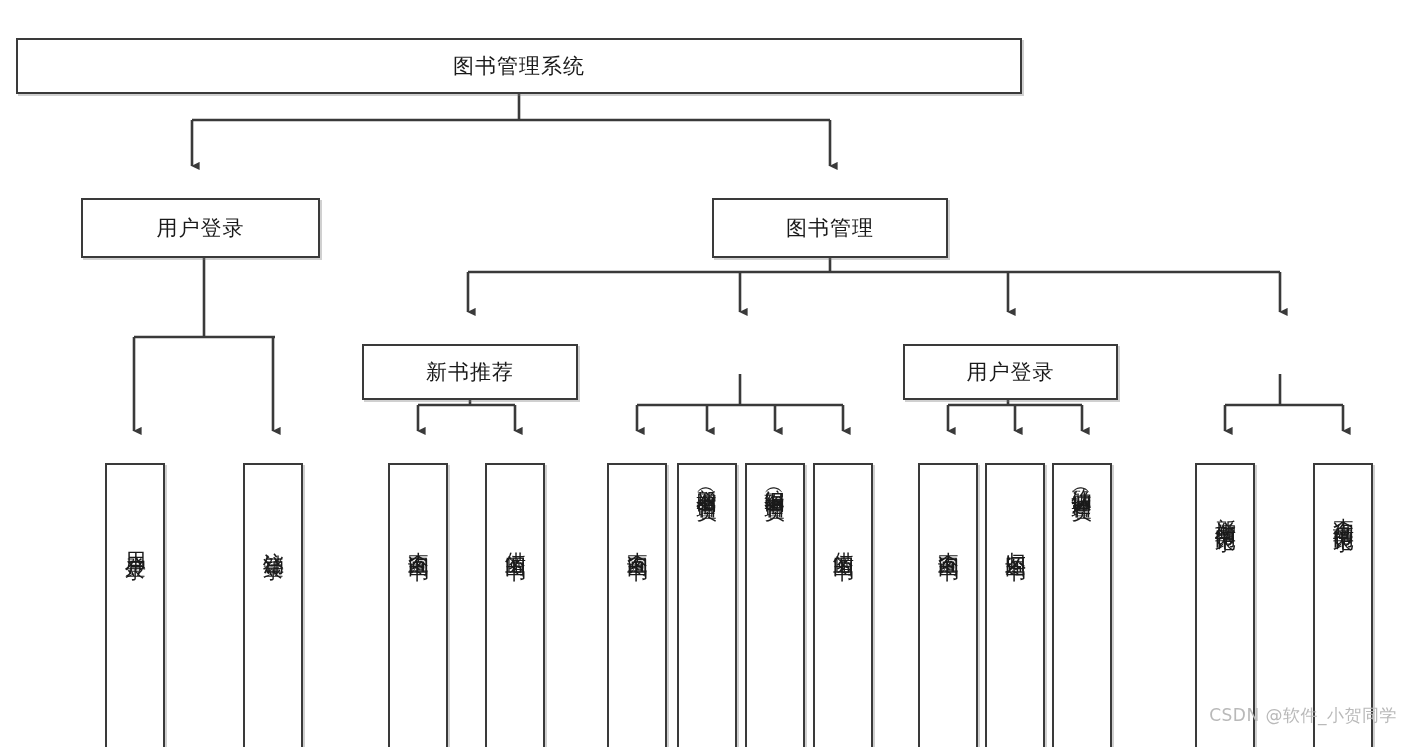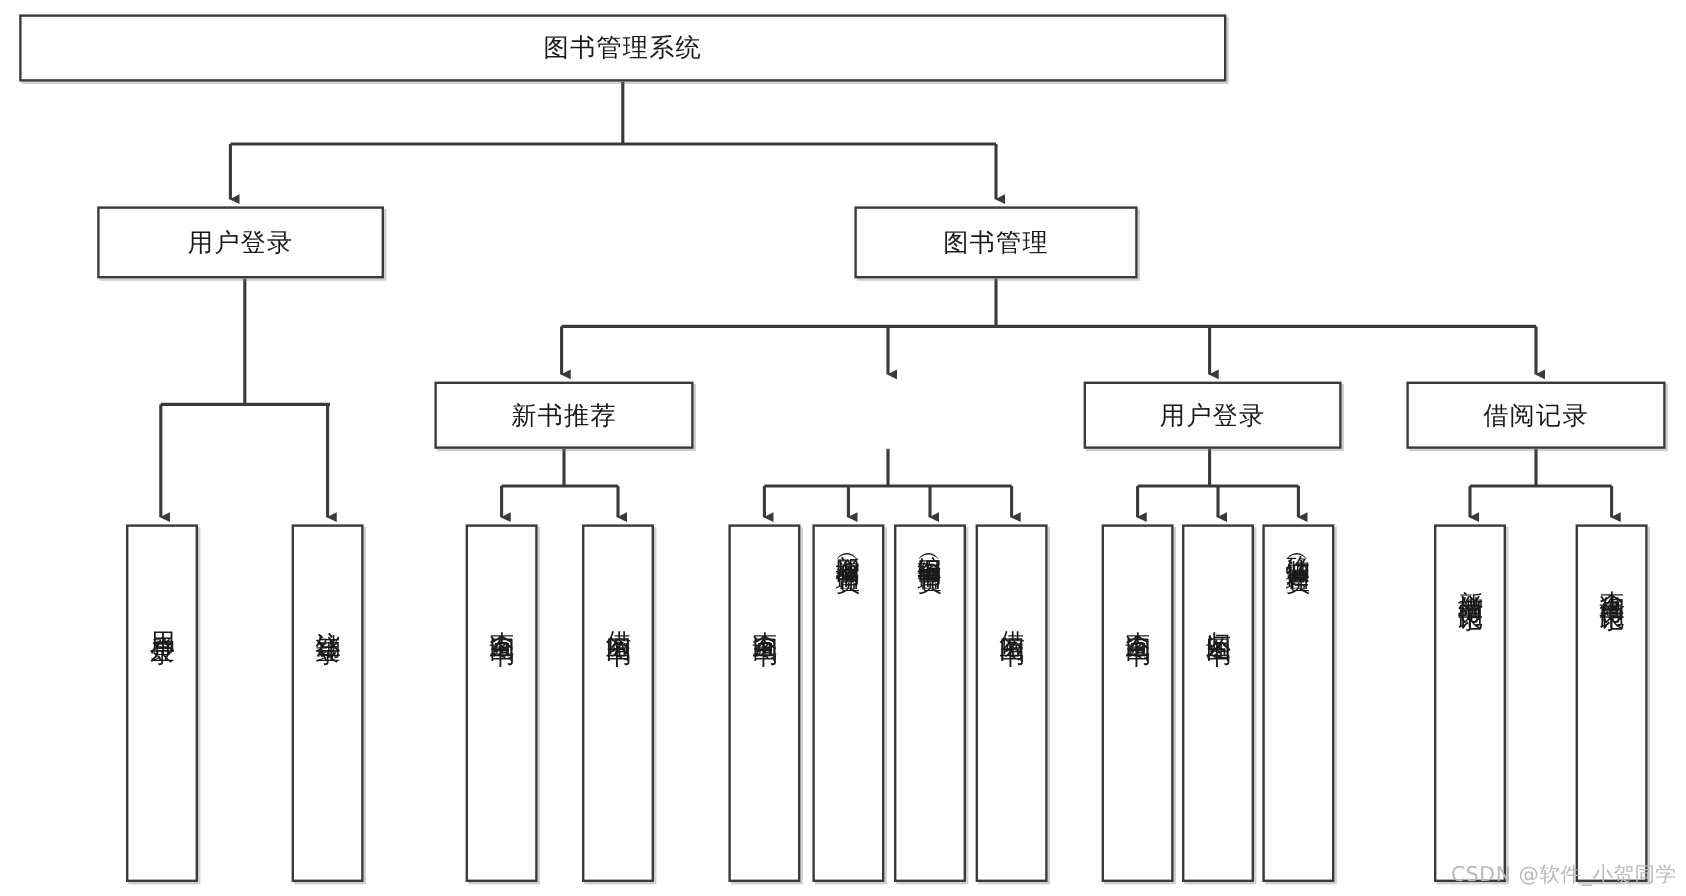--- a/index.html
+++ b/index.html
@@ -29,20 +29,21 @@
     position: absolute;
     box-sizing: border-box;
     background: #ffffff;
     border: 2px solid #3a3a3a;
     box-shadow: 2px 2px 0 rgba(120,120,120,0.35);
     display: flex;
     align-items: center;
     justify-content: center;
     color: #1a1a1a;
     z-index: 2;
+    margin-top: 26px;
   }
   .node-label {
     display: block;
     text-align: center;
     white-space: nowrap;
     line-height: 1.18;
   }
   .node.horizontal .node-label {
     font-size: 21px;
     letter-spacing: 1px;
@@ -60,21 +61,21 @@
     line-height: 1;
     white-space: nowrap;
   }
   .node.vertical.tall-text .node-label {
     font-size: 20px;
     letter-spacing: 2px;
   }
   #watermark {
     position: absolute;
     right: 8px;
-    bottom: 7px;
+    bottom: 20px;
     font-size: 17px;
     color: #b9b9b9;
     letter-spacing: 0.5px;
     z-index: 5;
     white-space: nowrap;
   }
 </style>
 </head>
 <body>
 
@@ -143,23 +144,20 @@
   <div class="node horizontal" style="left:362px;top:318px;width:216px;height:56px;">
     <span class="node-label">新书推荐</span>
   </div>
 
   <div class="node horizontal" style="left:712px;top:172px;width:236px;height:60px;">
     <span class="node-label">图书管理</span>
   </div>
   <div class="node horizontal" style="left:903px;top:318px;width:215px;height:56px;">
     <span class="node-label">用户登录</span>
   </div>
-  <div class="node horizontal" style="left:1172px;top:318px;width:216px;height:56px;">
-    <span class="node-label">借阅记录</span>
-  </div>
 
   <div class="node vertical" style="left:105px;top:437px;width:60px;height:298px;padding-top:70px;">
     <span class="node-label">用户登录</span>
   </div>
   <div class="node vertical" style="left:243px;top:437px;width:60px;height:298px;padding-top:70px;">
     <span class="node-label">注销登录</span>
   </div>
   <div class="node vertical" style="left:388px;top:437px;width:60px;height:298px;padding-top:70px;">
     <span class="node-label">查询图书</span>
   </div>

